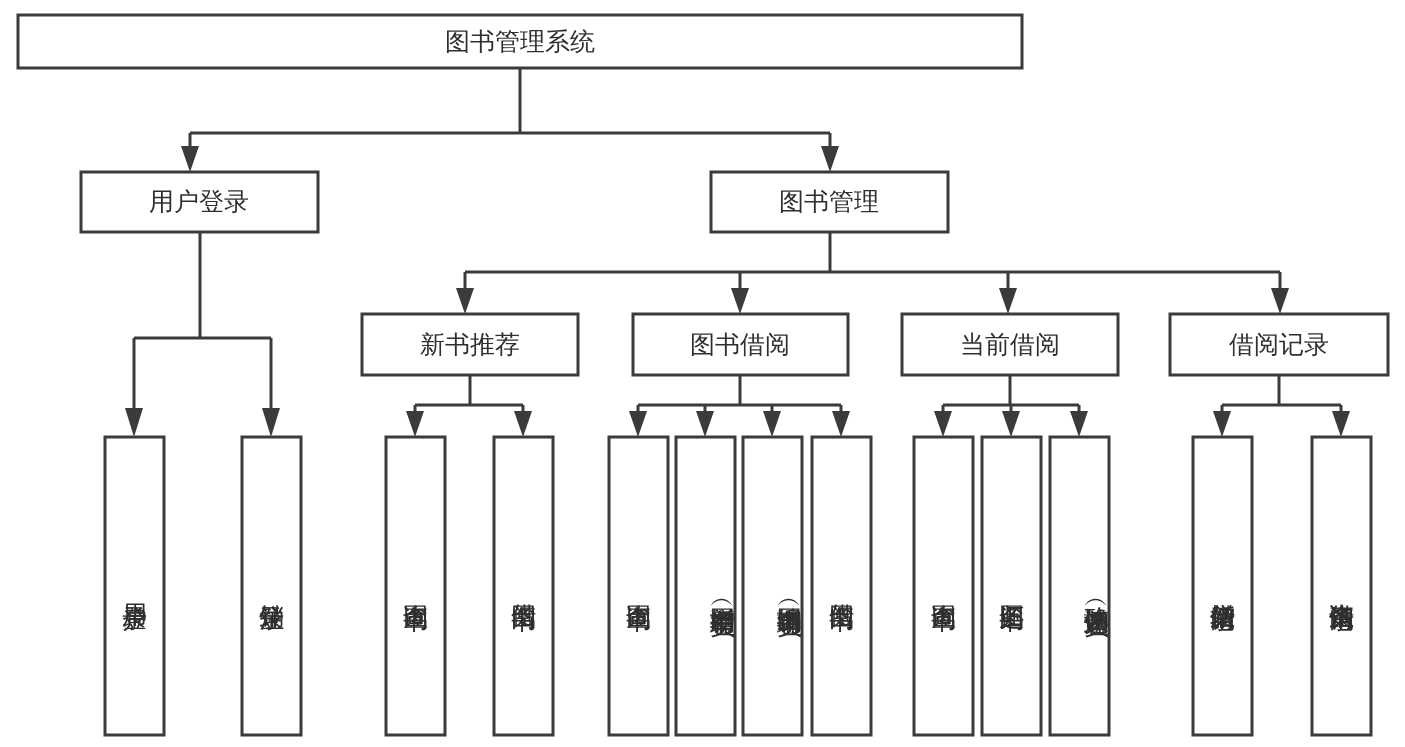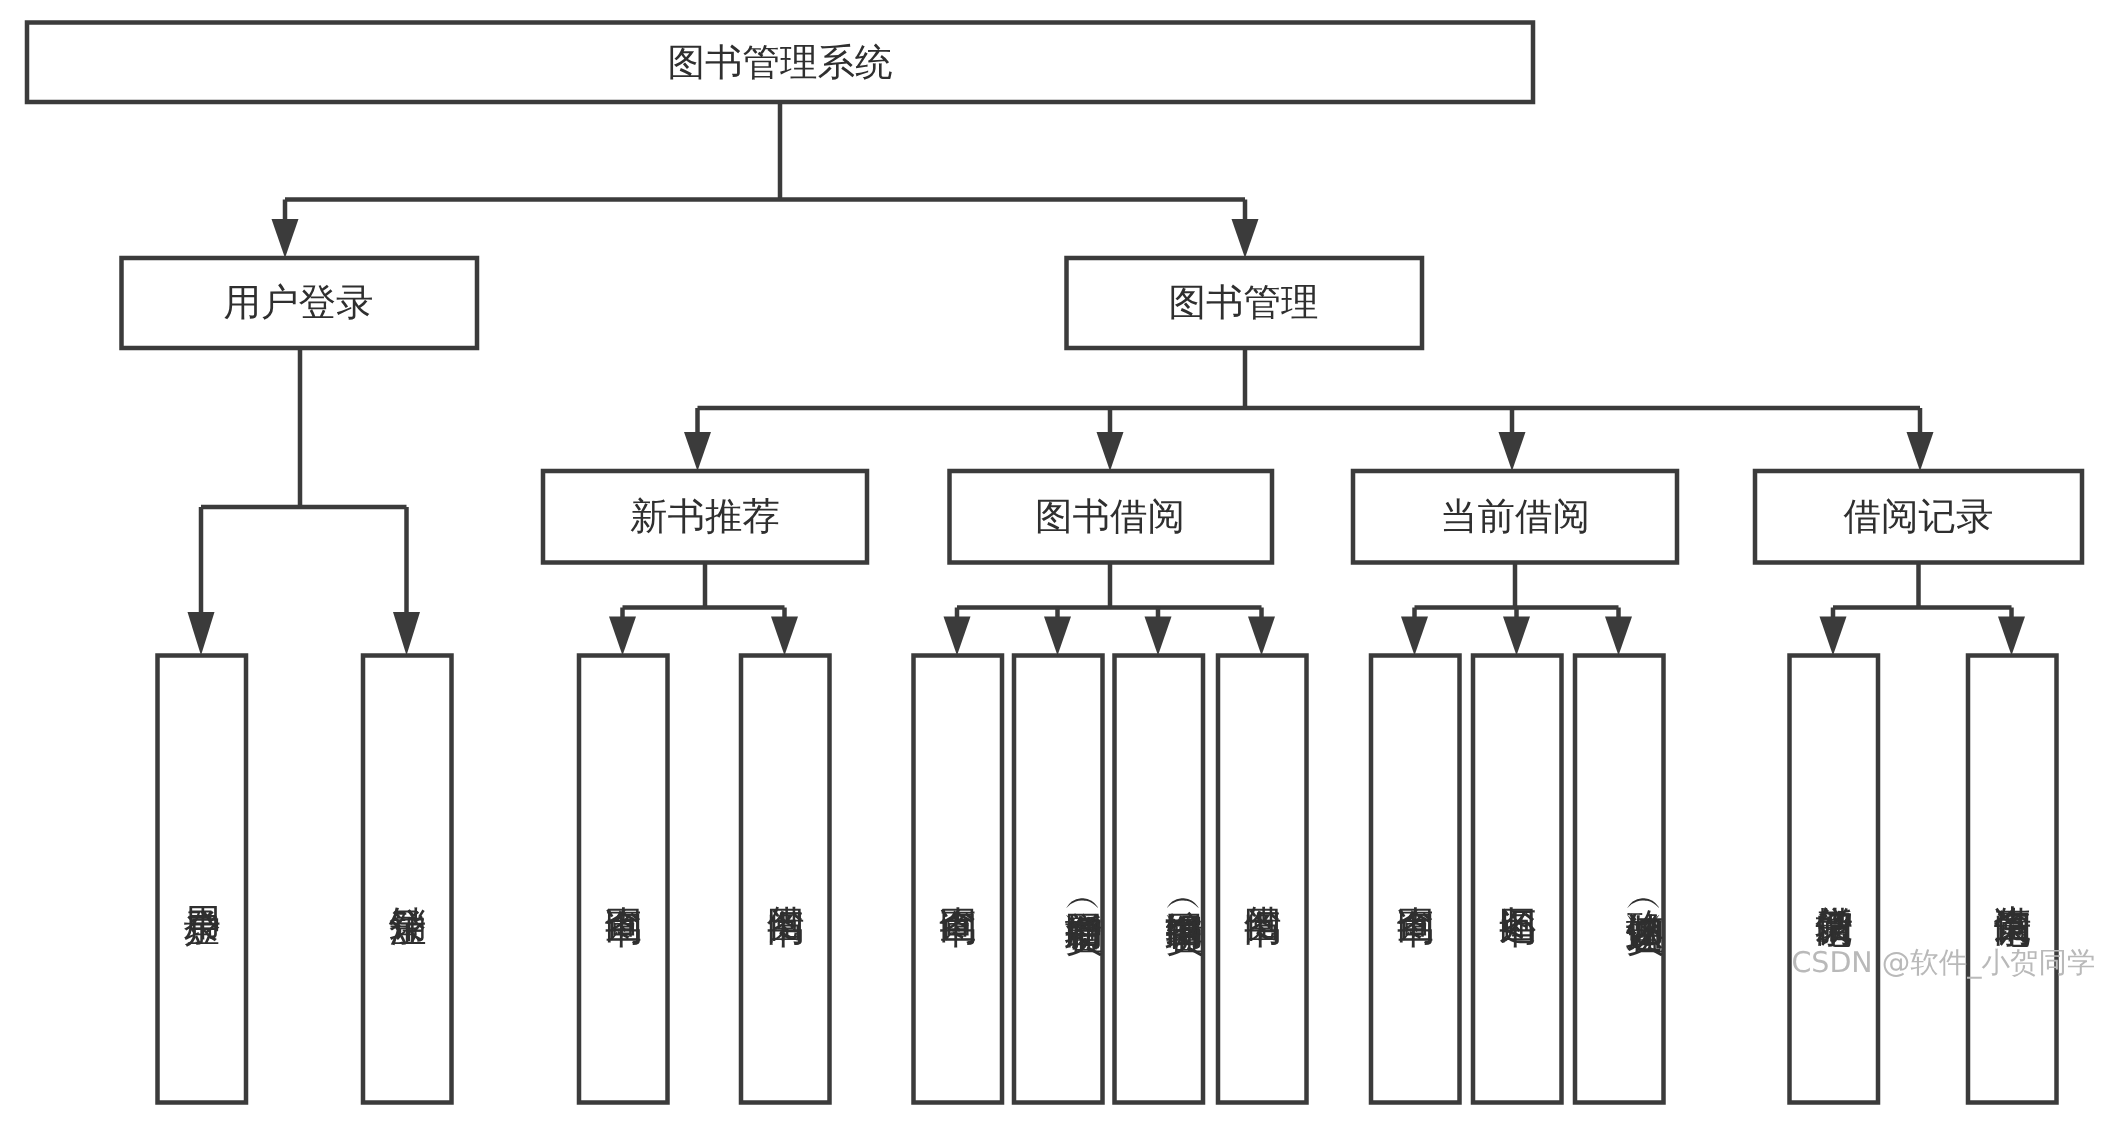--- a/index.html
+++ b/index.html
@@ -206,14 +206,13 @@
     <div class="leaf-label" style="left:812px; top:437px; width:59px; height:298px;">借阅图书</div>
 
     <div class="leaf-label" style="left:914px; top:437px; width:59px; height:298px;">查询图书</div>
     <div class="leaf-label" style="left:982px; top:437px; width:59px; height:298px;">归还图书</div>
     <div class="leaf-label" style="left:1050px; top:437px; width:59px; height:298px; align-items:flex-start; padding-top:10px; box-sizing:border-box;">确认归还（管理员）</div>
 
     <div class="leaf-label" style="left:1193px; top:437px; width:59px; height:298px;">新增借阅记录</div>
     <div class="leaf-label" style="left:1312px; top:437px; width:59px; height:298px;">查询借阅记录</div>
   </div>
 
-  <div class="watermark">CSDN @软件_小贺同学</div>
 </div>
 
 </body></html>

